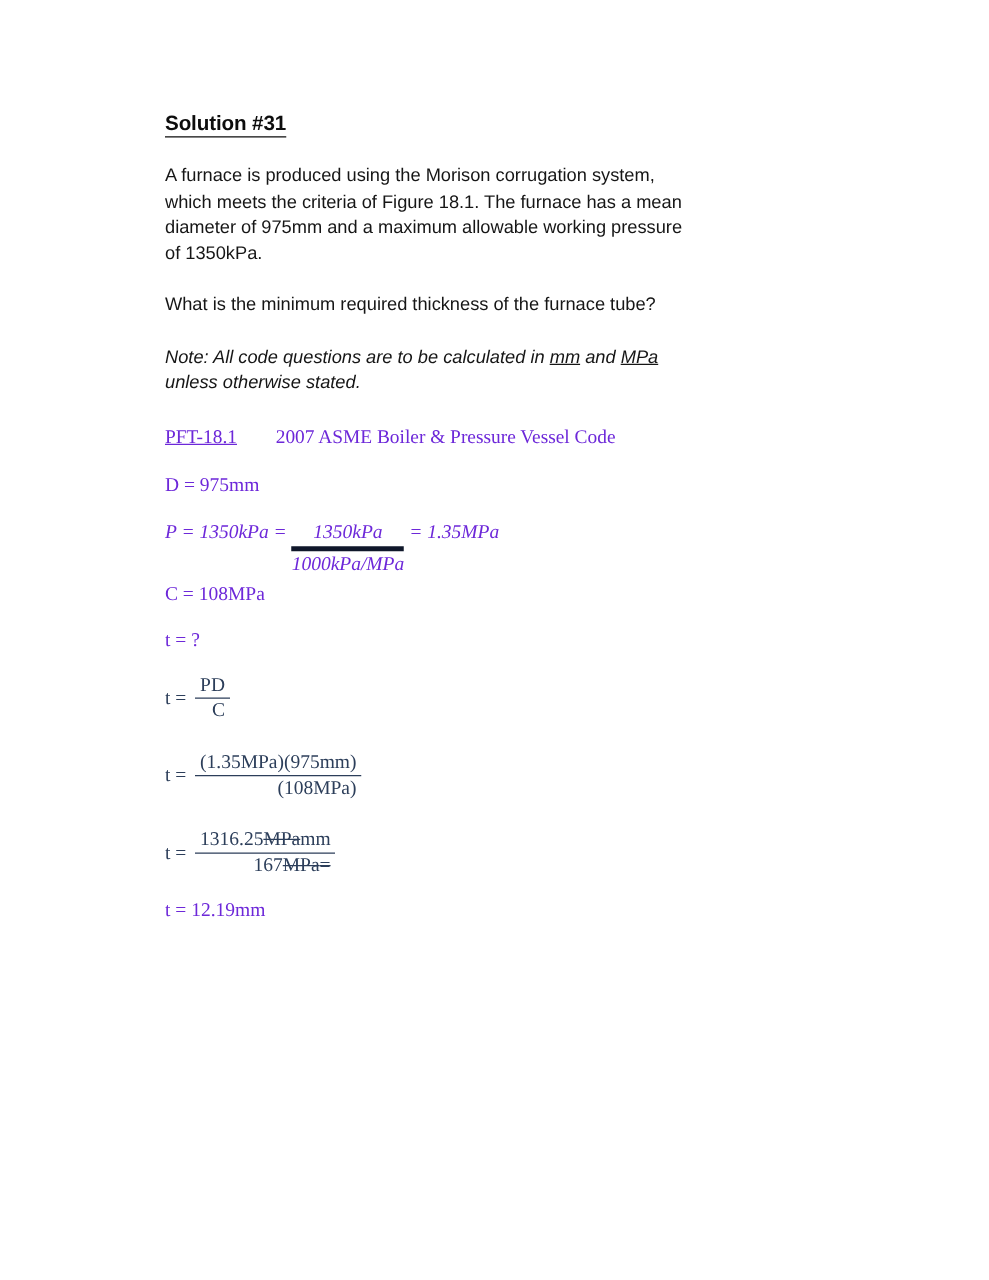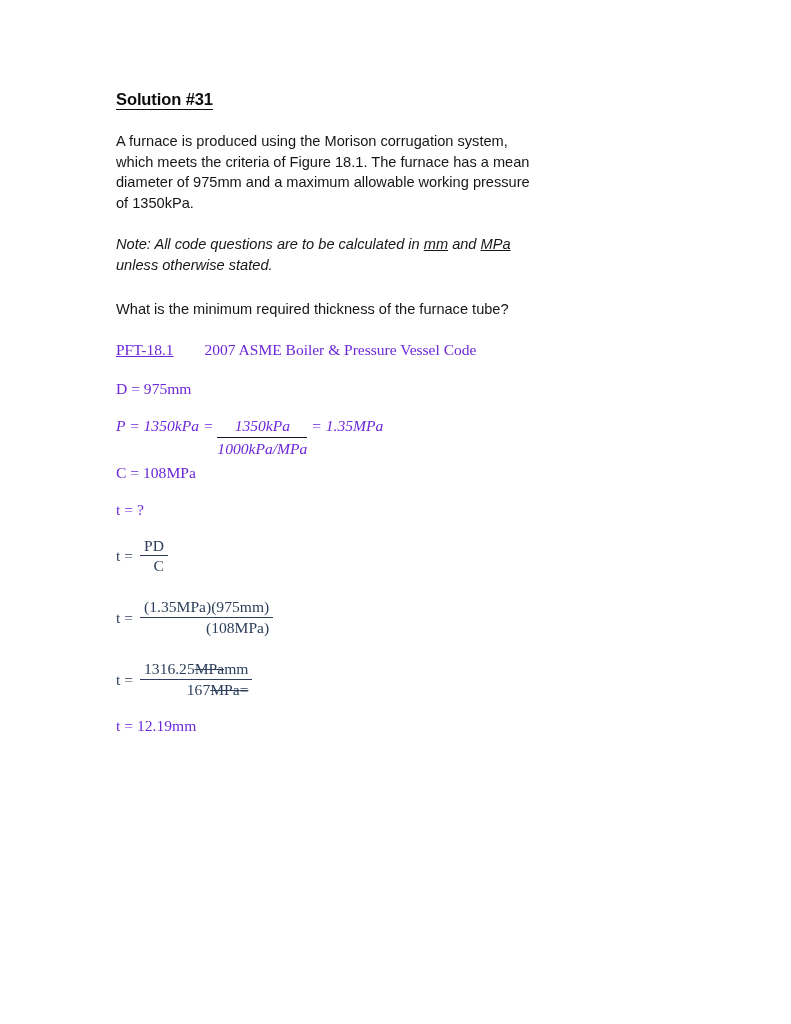--- a/index.html
+++ b/index.html
@@ -13,20 +13,21 @@
     font-family: "Liberation Sans", sans-serif;
     -webkit-font-smoothing: antialiased;
   }
   .page {
     position: relative;
     width: 642px;
     height: 1024px;
     background: #ffffff;
     box-sizing: border-box;
     padding: 90px 110px 0 116px;
+    margin-left: 16px;
   }
 
   
   .doc-title {
     font-family: "Liberation Sans", sans-serif;
     font-size: 16.5px;
     font-weight: bold;
     color: #0d0d0d;
     margin: 0 0 22px 0;
     letter-spacing: -0.1px;
@@ -81,21 +82,21 @@
     font-style: italic;
   }
   .ufrac {
     display: inline-block;
     position: relative;
     text-align: center;
     vertical-align: top;
   }
   .ufrac .num {
     display: block;
-    border-bottom: 1px solid #0f172a;
+    border-bottom: 4px solid #0f172a;
     padding: 0 14px 1px 14px;
   }
   .ufrac .den {
     display: block;
     padding-top: 1px;
   }
   .eq-c {
     font-size: 15.6px;
     margin: 0 0 17px 0;
     line-height: 20px;
@@ -154,23 +155,23 @@
 </style>
 </head>
 <body>
 
 <div class="page">
 
   <h1 class="doc-title"><span>Solution #31</span></h1>
 
   <p class="para">A furnace is produced using the Morison corrugation system, which meets the criteria of Figure 18.1. The furnace has a mean diameter of 975mm and a maximum allowable working pressure of 1350kPa.</p>
 
+  <p class="para">What is the minimum required thickness of the furnace tube?</p>
+
   <p class="para note"><span>Note: All code questions are to be calculated in </span><span class="u">mm</span><span> and </span><span class="u">MPa</span><span> unless otherwise stated.</span></p>
-
-  <p class="para">What is the minimum required thickness of the furnace tube?</p>
 
   <p class="serif code-ref"><span class="tag">PFT-18.1</span><span>        </span><span>2007 ASME Boiler &amp; Pressure Vessel Code</span></p>
 
   <p class="serif eq">D = 975mm</p>
 
   <p class="serif eq-p"><span>P = 1350kPa = </span><span class="ufrac"><span class="num">1350kPa</span><span class="den">1000kPa/MPa</span></span><span> = 1.35MPa</span></p>
 
   <p class="serif eq-c">C = 108MPa</p>
 
   <p class="serif eq">t = ?</p>

